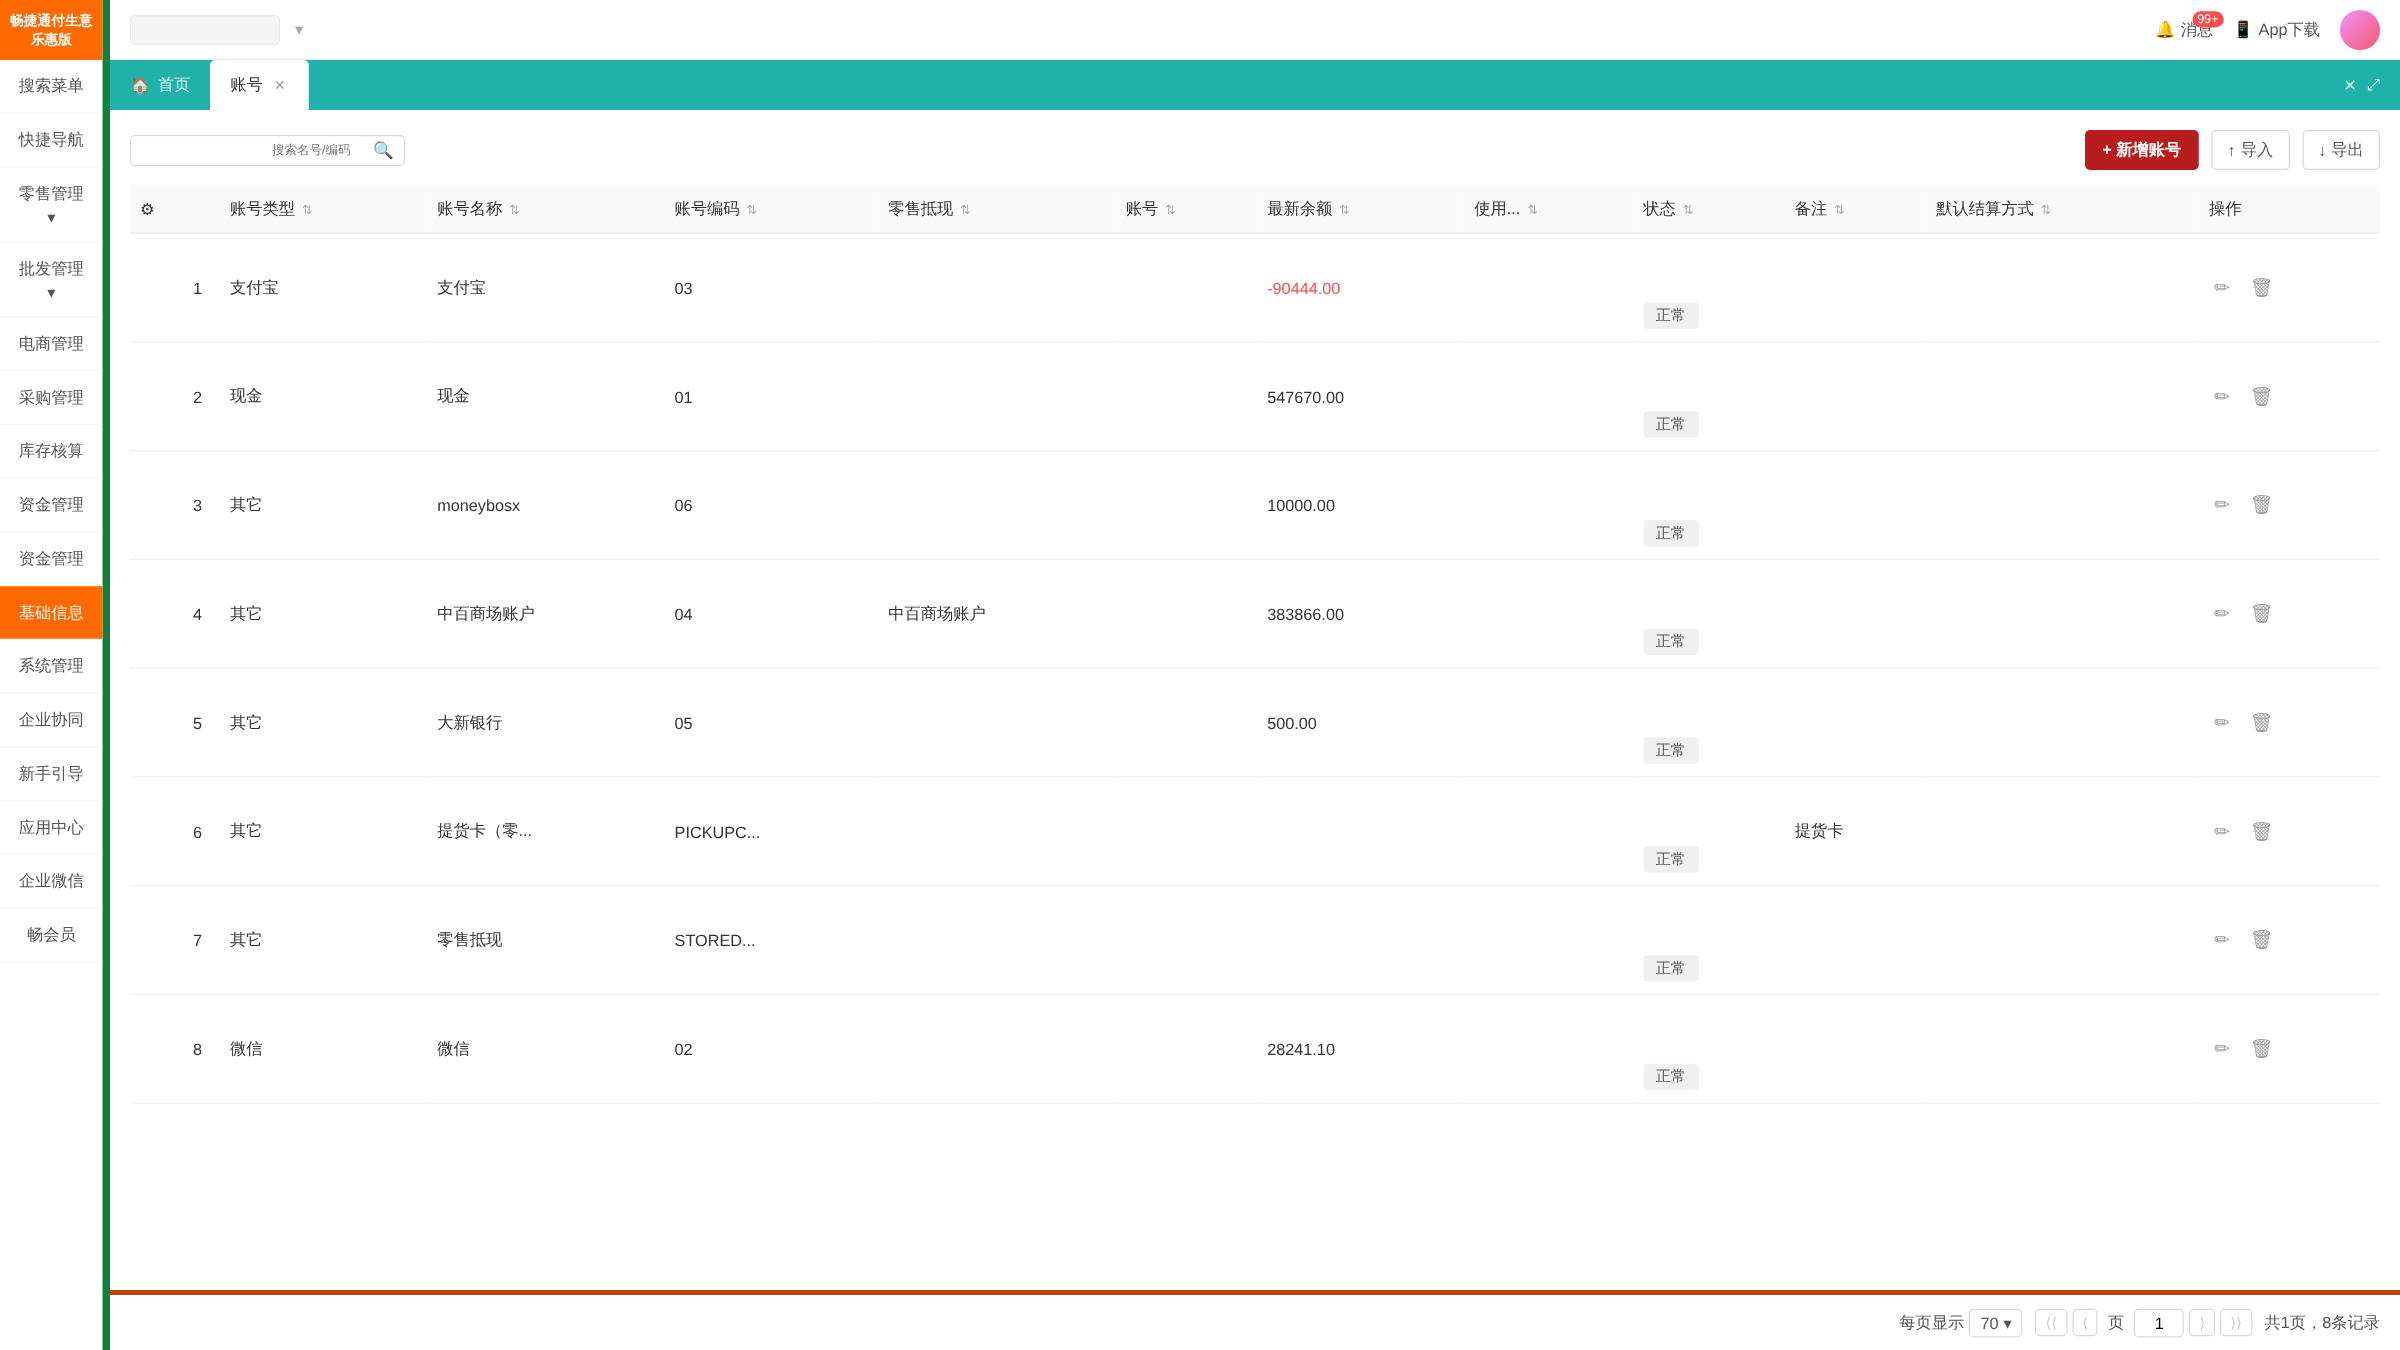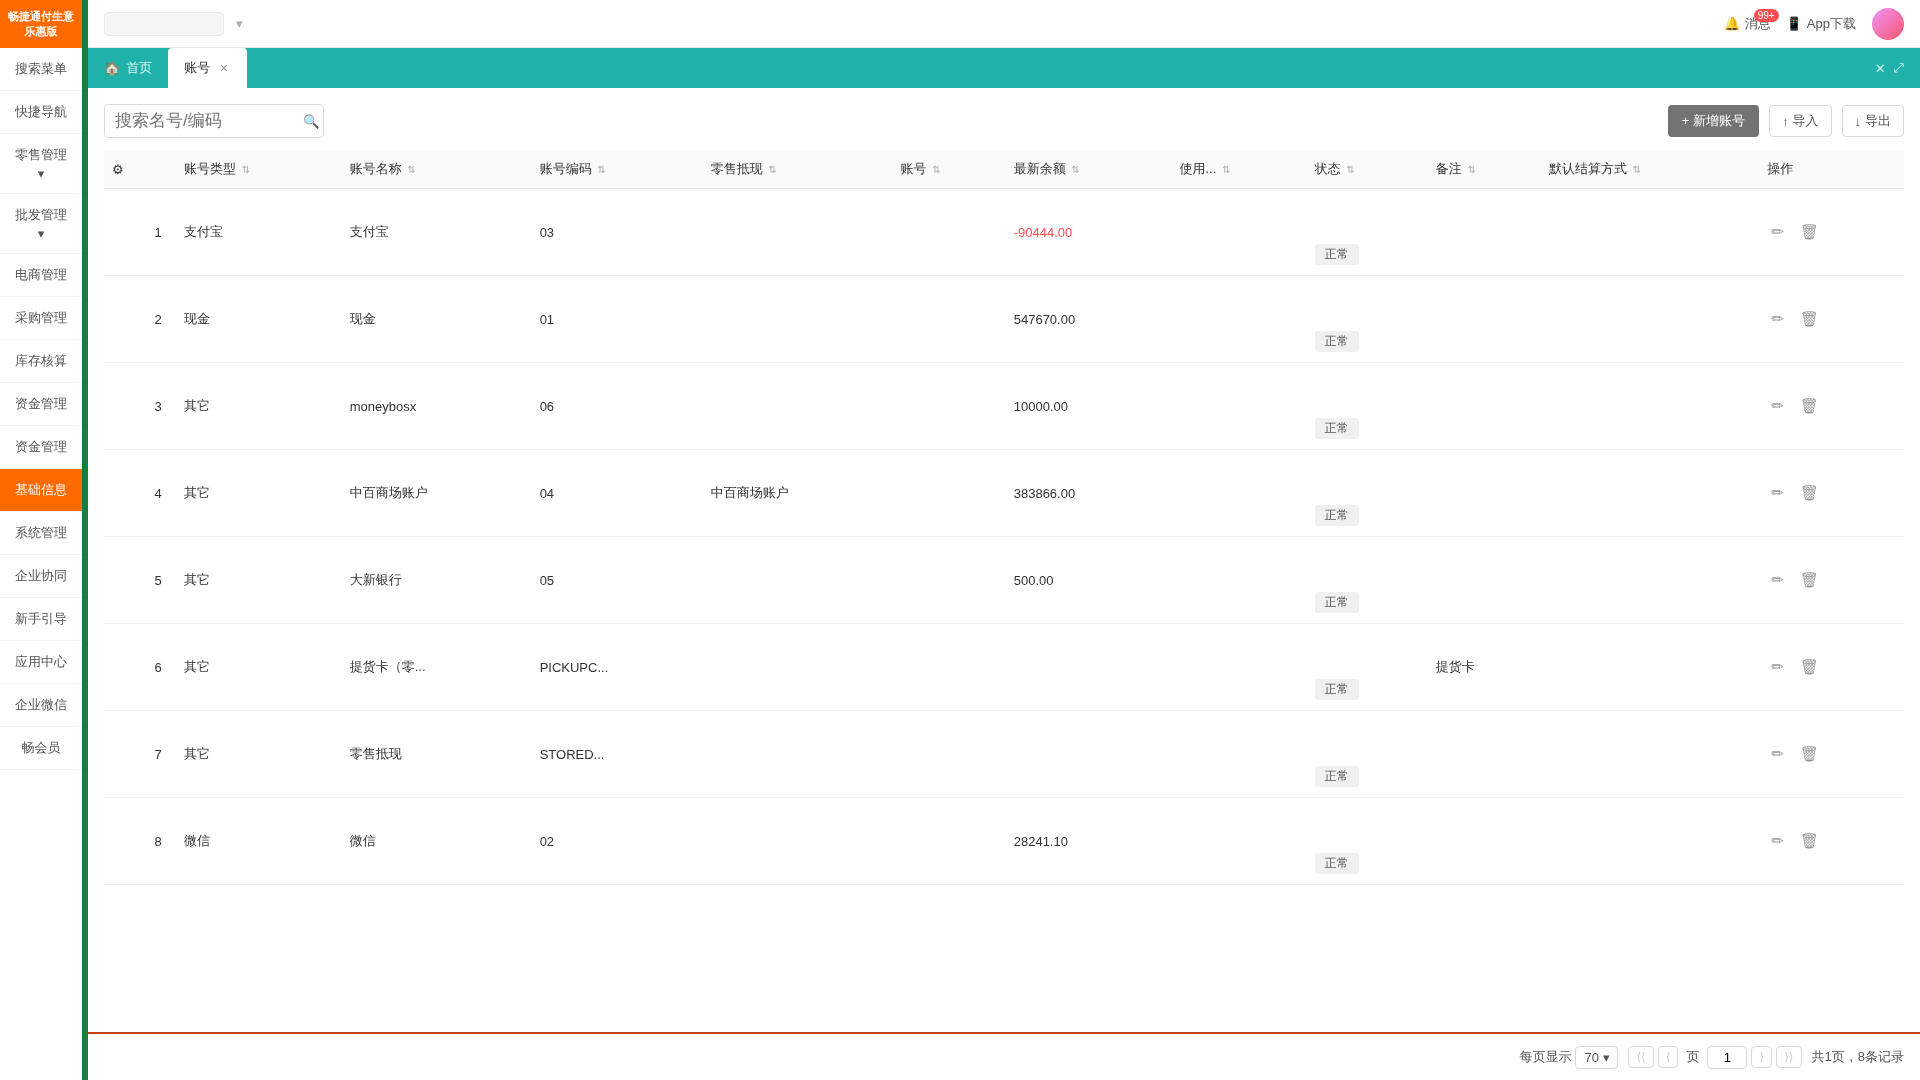--- a/index.html
+++ b/index.html
@@ -183,30 +183,31 @@
       cursor: pointer;
       padding: 0 8px;
       color: #999;
     }
     .toolbar-right {
       display: flex;
       align-items: center;
       gap: 10px;
     }
     .btn-primary {
-      background: #737373;
+      background: #b91c1c;
       color: #fff;
       border: none;
       border-radius: 4px;
       padding: 7px 14px;
       font-size: 13px;
       cursor: pointer;
       display: flex;
       align-items: center;
       gap: 4px;
+      font-weight: bold;
     }
     .btn-secondary {
       background: #fff;
       color: #555;
       border: 1px solid #d9d9d9;
       border-radius: 4px;
       padding: 6px 12px;
       font-size: 13px;
       cursor: pointer;
       display: flex;
@@ -272,21 +273,21 @@
     }
 
     
     .pagination-bar {
       height: 48px;
       display: flex;
       align-items: center;
       justify-content: flex-end;
       padding: 0 16px;
       background: #fff;
-      border-top: 2px solid #c2410c;
+      border-top: 4px solid #c2410c;
       gap: 10px;
       font-size: 13px;
       color: #555;
     }
     .page-size-select {
       display: flex;
       align-items: center;
       gap: 4px;
     }
     .page-size-box {
@@ -418,21 +419,21 @@
     <div class="tab-maximize">
       <span style="cursor:pointer;">✕</span>
       <span style="cursor:pointer;">⤢</span>
     </div>
   </div>
 
   <div class="content-area">
 
     <div class="toolbar">
       <div class="search-box">
-        <input type="text" style="border: none; outline: none; padding: 6px 10px; font-size: 17px; width: 190px; color: rgb(153, 153, 153);" placeholder="搜索名号/编码">
+        <input type="text" style="border: none; outline: none; padding: 6px 10px; font-size: 10px; width: 190px; color: rgb(153, 153, 153); text-align: right;" placeholder="搜索名号/编码">
         <button class="search-box-btn">
           <span>🔍</span>
         </button>
       </div>
       <div class="toolbar-right">
         <button class="btn-primary">
           <span>+ 新增账号</span>
         </button>
         <button class="btn-secondary">
           <span>↑</span>

